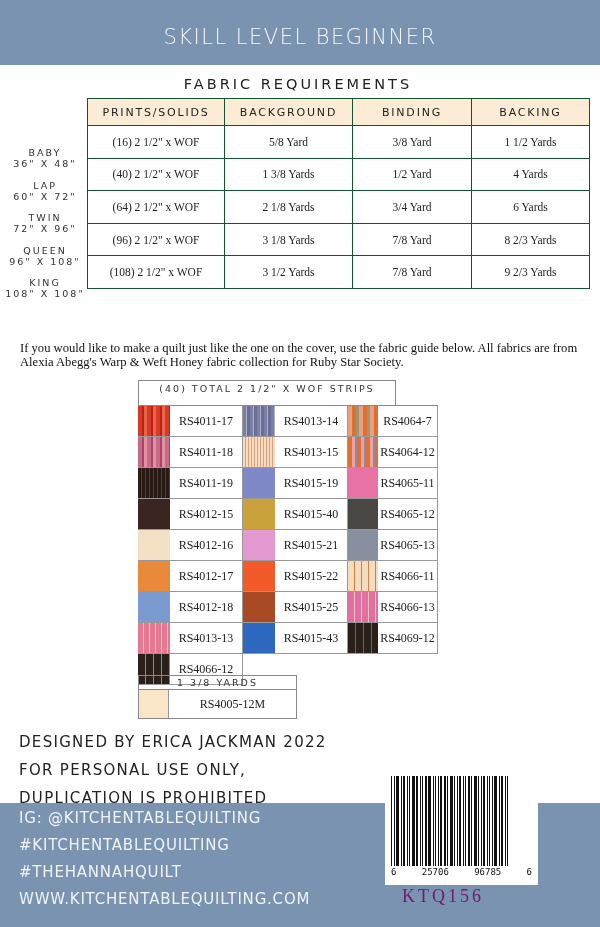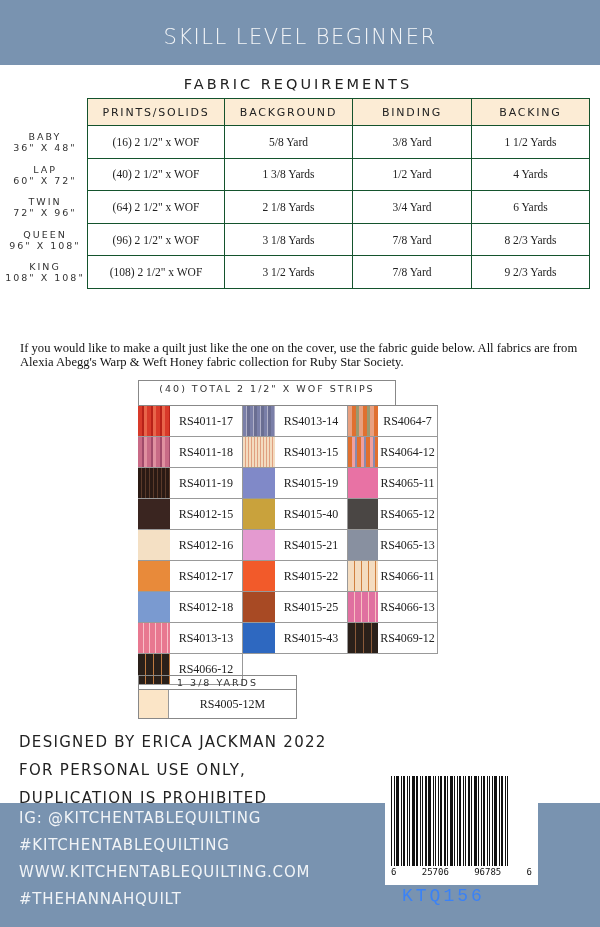--- a/index.html
+++ b/index.html
@@ -10,21 +10,21 @@
   .top-banner h1 { font-family: "DejaVu Sans", sans-serif; font-weight: 300; color: #f4f6f8; font-size: 21px; letter-spacing: 1.5px; margin-top: 8px; }
 
   .req-title { position: absolute; left: 88px; width: 420px; top: 76px; text-align: center; font-family: "DejaVu Sans", sans-serif; font-size: 14.5px; letter-spacing: 3px; color: #222; }
 
   table.req { position: absolute; left: 87px; top: 98px; border-collapse: collapse; }
   table.req th, table.req td { border: 1px solid #14532d; text-align: center; }
   table.req th { background: #fcecd5; height: 27px; font-family: "DejaVu Sans", sans-serif; font-weight: normal; font-size: 11px; letter-spacing: 1.8px; color: #222; }
   table.req td { height: 32.6px; font-family: "Liberation Serif", serif; font-size: 11.5px; color: #222; }
   .c1 { width: 137px; } .c2 { width: 128px; } .c3 { width: 119px; } .c4 { width: 118px; }
 
-  .size-labels { position: absolute; left: 0; top: 126px; width: 90px; }
+  .size-labels { position: absolute; left: 0; top: 142px; width: 90px; }
   .size-label { height: 32.6px; text-align: center; font-family: "DejaVu Sans", sans-serif; font-size: 9.5px; letter-spacing: 2px; line-height: 11px; padding-top: 5px; color: #333; }
 
   .intro { position: absolute; left: 20px; top: 341px; width: 560px; font-family: "Liberation Serif", serif; font-size: 12.6px; line-height: 14px; color: #111; }
 
   .grid { position: absolute; left: 138px; top: 380px; width: 258px; }
   .grid-header { border: 1px solid #888; border-bottom: none; height: 25px; text-align: center; font-family: "DejaVu Sans", sans-serif; font-size: 9.5px; letter-spacing: 2px; line-height: 11px; padding-top: 2px; color: #333; }
   .grid-body { display: grid; grid-template-columns: 32px 73px 32px 73px 30px 60px; border-top: 1px solid #888; width: 300px; }
   .cell-swatch { height: 31px; border-bottom: 1px solid #999; }
   .cell-code { height: 31px; border-bottom: 1px solid #999; border-right: 1px solid #999; display: flex; align-items: center; justify-content: center; font-family: "Liberation Serif", serif; font-size: 12px; color: #222; background: #fff; }
   .cell-empty { height: 31px; }
@@ -37,21 +37,21 @@
 
   .credits { position: absolute; left: 19px; top: 728px; font-family: "DejaVu Sans", sans-serif; font-size: 15px; letter-spacing: 1.3px; line-height: 28px; color: #222; }
 
   .bottom-banner { position: absolute; left: 0; top: 803px; width: 600px; height: 124px; background: #7993b0; }
   .social { position: absolute; left: 19px; top: 805px; font-family: "DejaVu Sans", sans-serif; font-size: 15px; letter-spacing: 0.8px; line-height: 27px; color: #f1f4f7; }
 
   .barcode { position: absolute; left: 385px; top: 772px; width: 153px; height: 113px; background: #fff; padding: 4px 6px 0 6px; }
   .bars { height: 90px; display: flex; align-items: stretch; }
   .bars span { display: block; background: #111; margin-right: 1.5px; }
   .bar-digits { display: flex; justify-content: space-between; font-family: "DejaVu Sans Mono", monospace; font-size: 9px; color: #111; margin-top: 1px; }
-  .sku { position: absolute; left: 402px; top: 886px; font-family: Liberation Mono, monospace; font-size: 18px; letter-spacing: 3px; color: #3b82f6; }
+  .sku { position: absolute; left: 402px; top: 886px; font-family: Liberation Serif, serif; font-size: 18px; letter-spacing: 3px; color: #701a75; }
 </style>
 </head>
 <body>
 
 <div class="top-banner">
   <h1>SKILL LEVEL BEGINNER</h1>
 </div>
 
 <div class="req-title">FABRIC REQUIREMENTS</div>
 
@@ -197,22 +197,22 @@
   <div>DESIGNED BY ERICA JACKMAN 2022</div>
   <div>FOR PERSONAL USE ONLY,</div>
   <div>DUPLICATION IS PROHIBITED</div>
 </div>
 
 <div class="bottom-banner"></div>
 
 <div class="social">
   <div>IG: @KITCHENTABLEQUILTING</div>
   <div>#KITCHENTABLEQUILTING</div>
+  <div>#THEHANNAHQUILT</div>
   <div>WWW.KITCHENTABLEQUILTING.COM</div>
-  <div>#THEHANNAHQUILT</div>
 </div>
 
 <div class="barcode">
   <div class="bars" id="bars">
       <span style="width: 1px;"></span>
       <span style="width: 1px;"></span>
       <span style="width: 3px;"></span>
       <span style="width: 1px;"></span>
       <span style="width: 2px;"></span>
       <span style="width: 1px;"></span>

